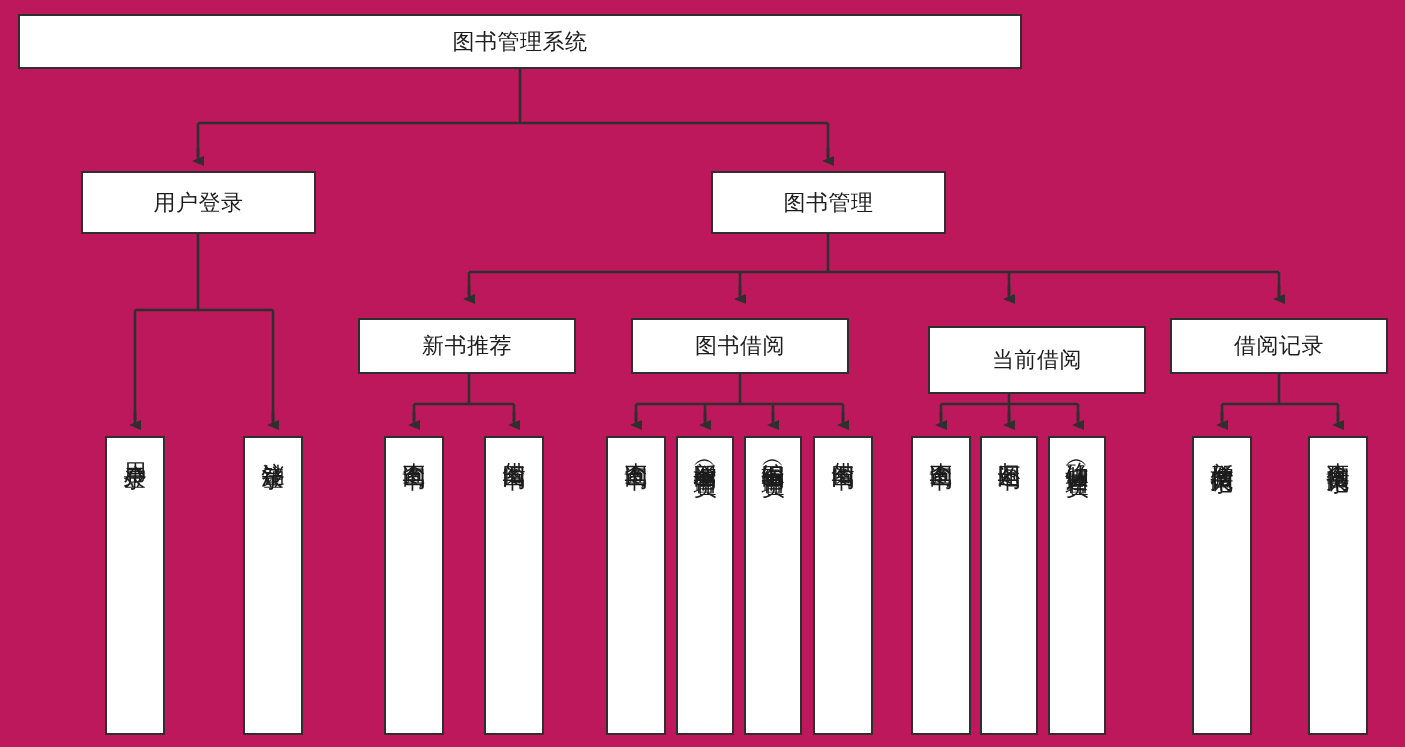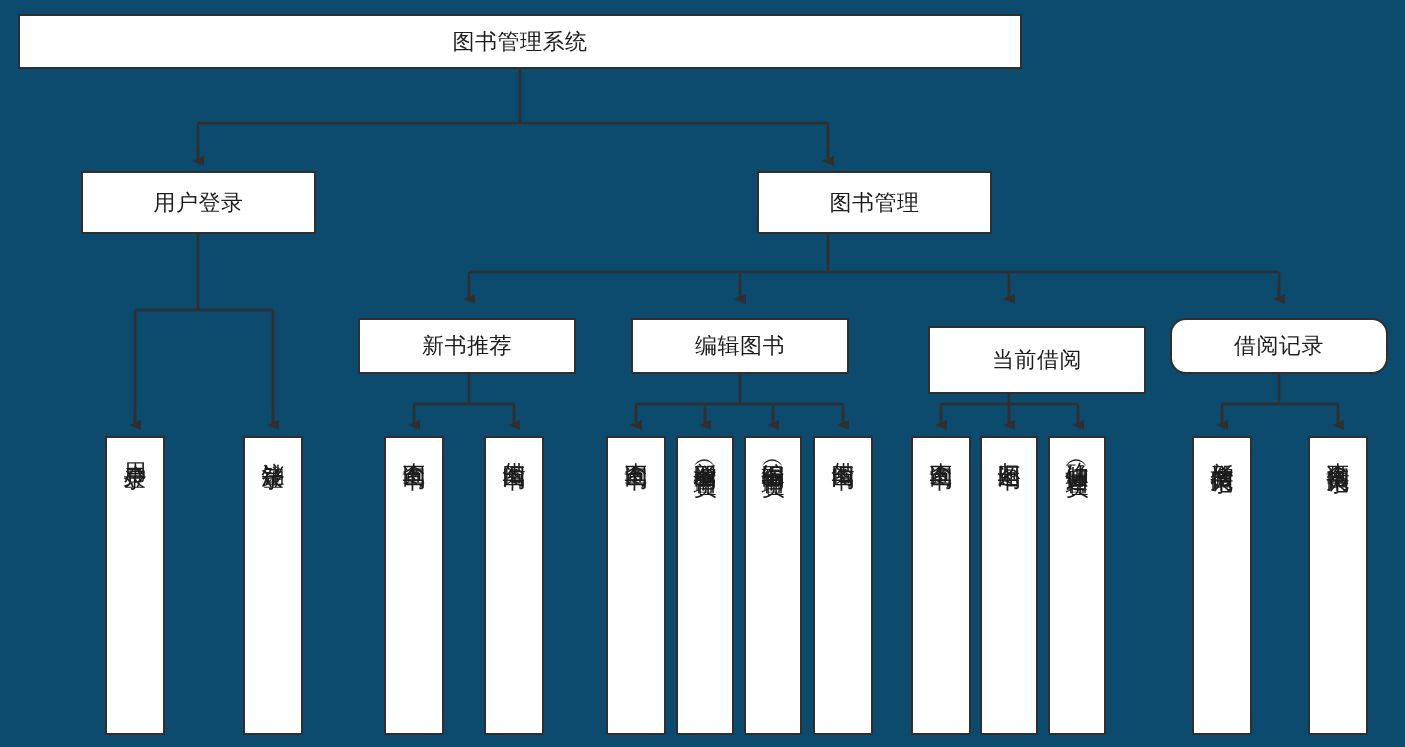--- a/index.html
+++ b/index.html
@@ -7,21 +7,21 @@
     padding: 0;
     background: #ffffff;
   }
   body {
     font-family: "Liberation Sans", "DejaVu Sans", sans-serif;
   }
   #canvas {
     position: relative;
     width: 1405px;
     height: 747px;
-    background: #0c4a6e;
+    background: #be185d;
     overflow: hidden;
   }
   svg.edges {
     position: absolute;
     left: 0;
     top: 0;
     width: 1405px;
     height: 747px;
     pointer-events: none;
   }
@@ -145,34 +145,34 @@
     </g>
   </svg>
 
   <div class="node horiz" style="left:18px; top:14px; width:1004px; height:55px;">
     <span class="node-label">图书管理系统</span>
   </div>
 
   <div class="node horiz" style="left:81px; top:171px; width:235px; height:63px;">
     <span class="node-label">用户登录</span>
   </div>
-  <div class="node horiz" style="left:711px; top:171px; width:235px; height:63px;margin-left:46px;">
+  <div class="node horiz" style="left:711px; top:171px; width:235px; height:63px;">
     <span class="node-label">图书管理</span>
   </div>
 
   <div class="node horiz" style="left:358px; top:318px; width:218px; height:56px;">
     <span class="node-label">新书推荐</span>
   </div>
   <div class="node horiz" style="left:631px; top:318px; width:218px; height:56px;">
-    <span class="node-label">编辑图书</span>
+    <span class="node-label">图书借阅</span>
   </div>
   <div class="node horiz" style="left:928px; top:318px; width:218px; height:68px;margin-top:8px;">
     <span class="node-label">当前借阅</span>
   </div>
-  <div class="node horiz" style="left:1170px; top:318px; width:218px; height:56px;border-radius:16px;">
+  <div class="node horiz" style="left:1170px; top:318px; width:218px; height:56px;">
     <span class="node-label">借阅记录</span>
   </div>
 
   <div class="node vert" style="left:105px; top:436px; width:60px; height:299px;">
     <span class="node-label">用户登录</span>
   </div>
   <div class="node vert" style="left:243px; top:436px; width:60px; height:299px;">
     <span class="node-label">注销登录</span>
   </div>
 

